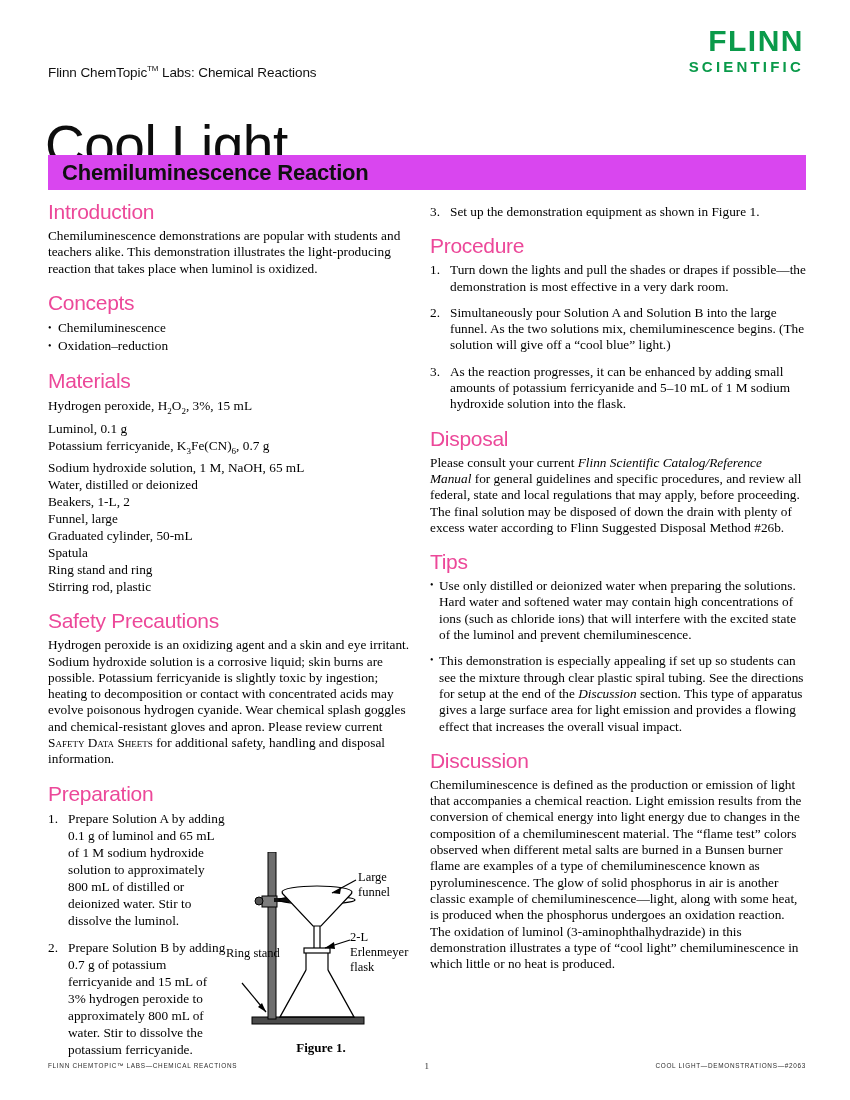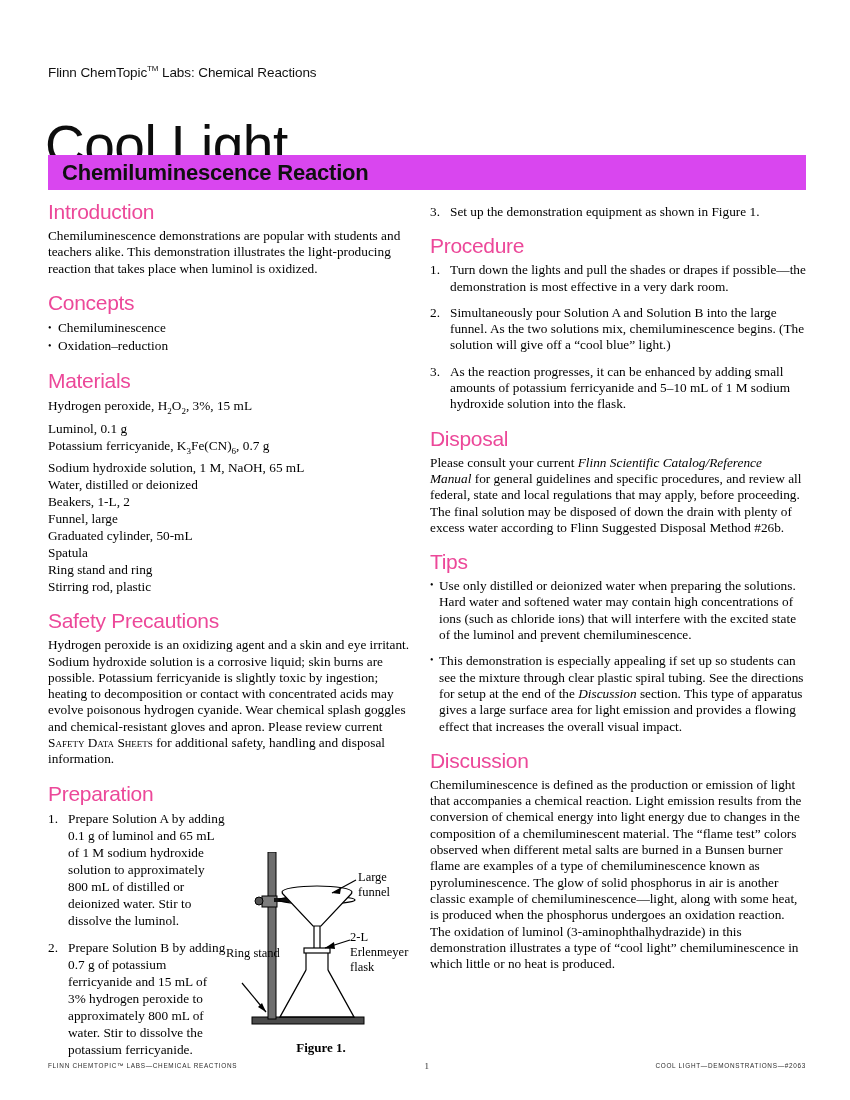--- a/index.html
+++ b/index.html
@@ -228,20 +228,24 @@
   }
   .footer .f-left  { position: absolute; left: 0; top: 0; }
   .footer .f-mid   { position: absolute; left: 50%; transform: translateX(-50%); top: -1px; font-size: 9px; font-family: "Liberation Serif", serif; }
   .footer .f-right { position: absolute; right: 0; top: 0; }
 </style>
 </head>
 <body>
 
 <div class="page">
 
+  <div class="logo">
+    <div class="logo-flinn">FLINN</div>
+    <div class="logo-sci">SCIENTIFIC</div>
+  </div>
 
   <div class="kicker"><span>Flinn ChemTopic</span><sup>TM</sup><span> Labs: Chemical Reactions</span></div>
 
   <h1 class="title">Cool Light</h1>
 
   <div class="subtitle-bar">
     <span>Chemiluminescence Reaction</span>
   </div>
 
   <div class="col col-left">

